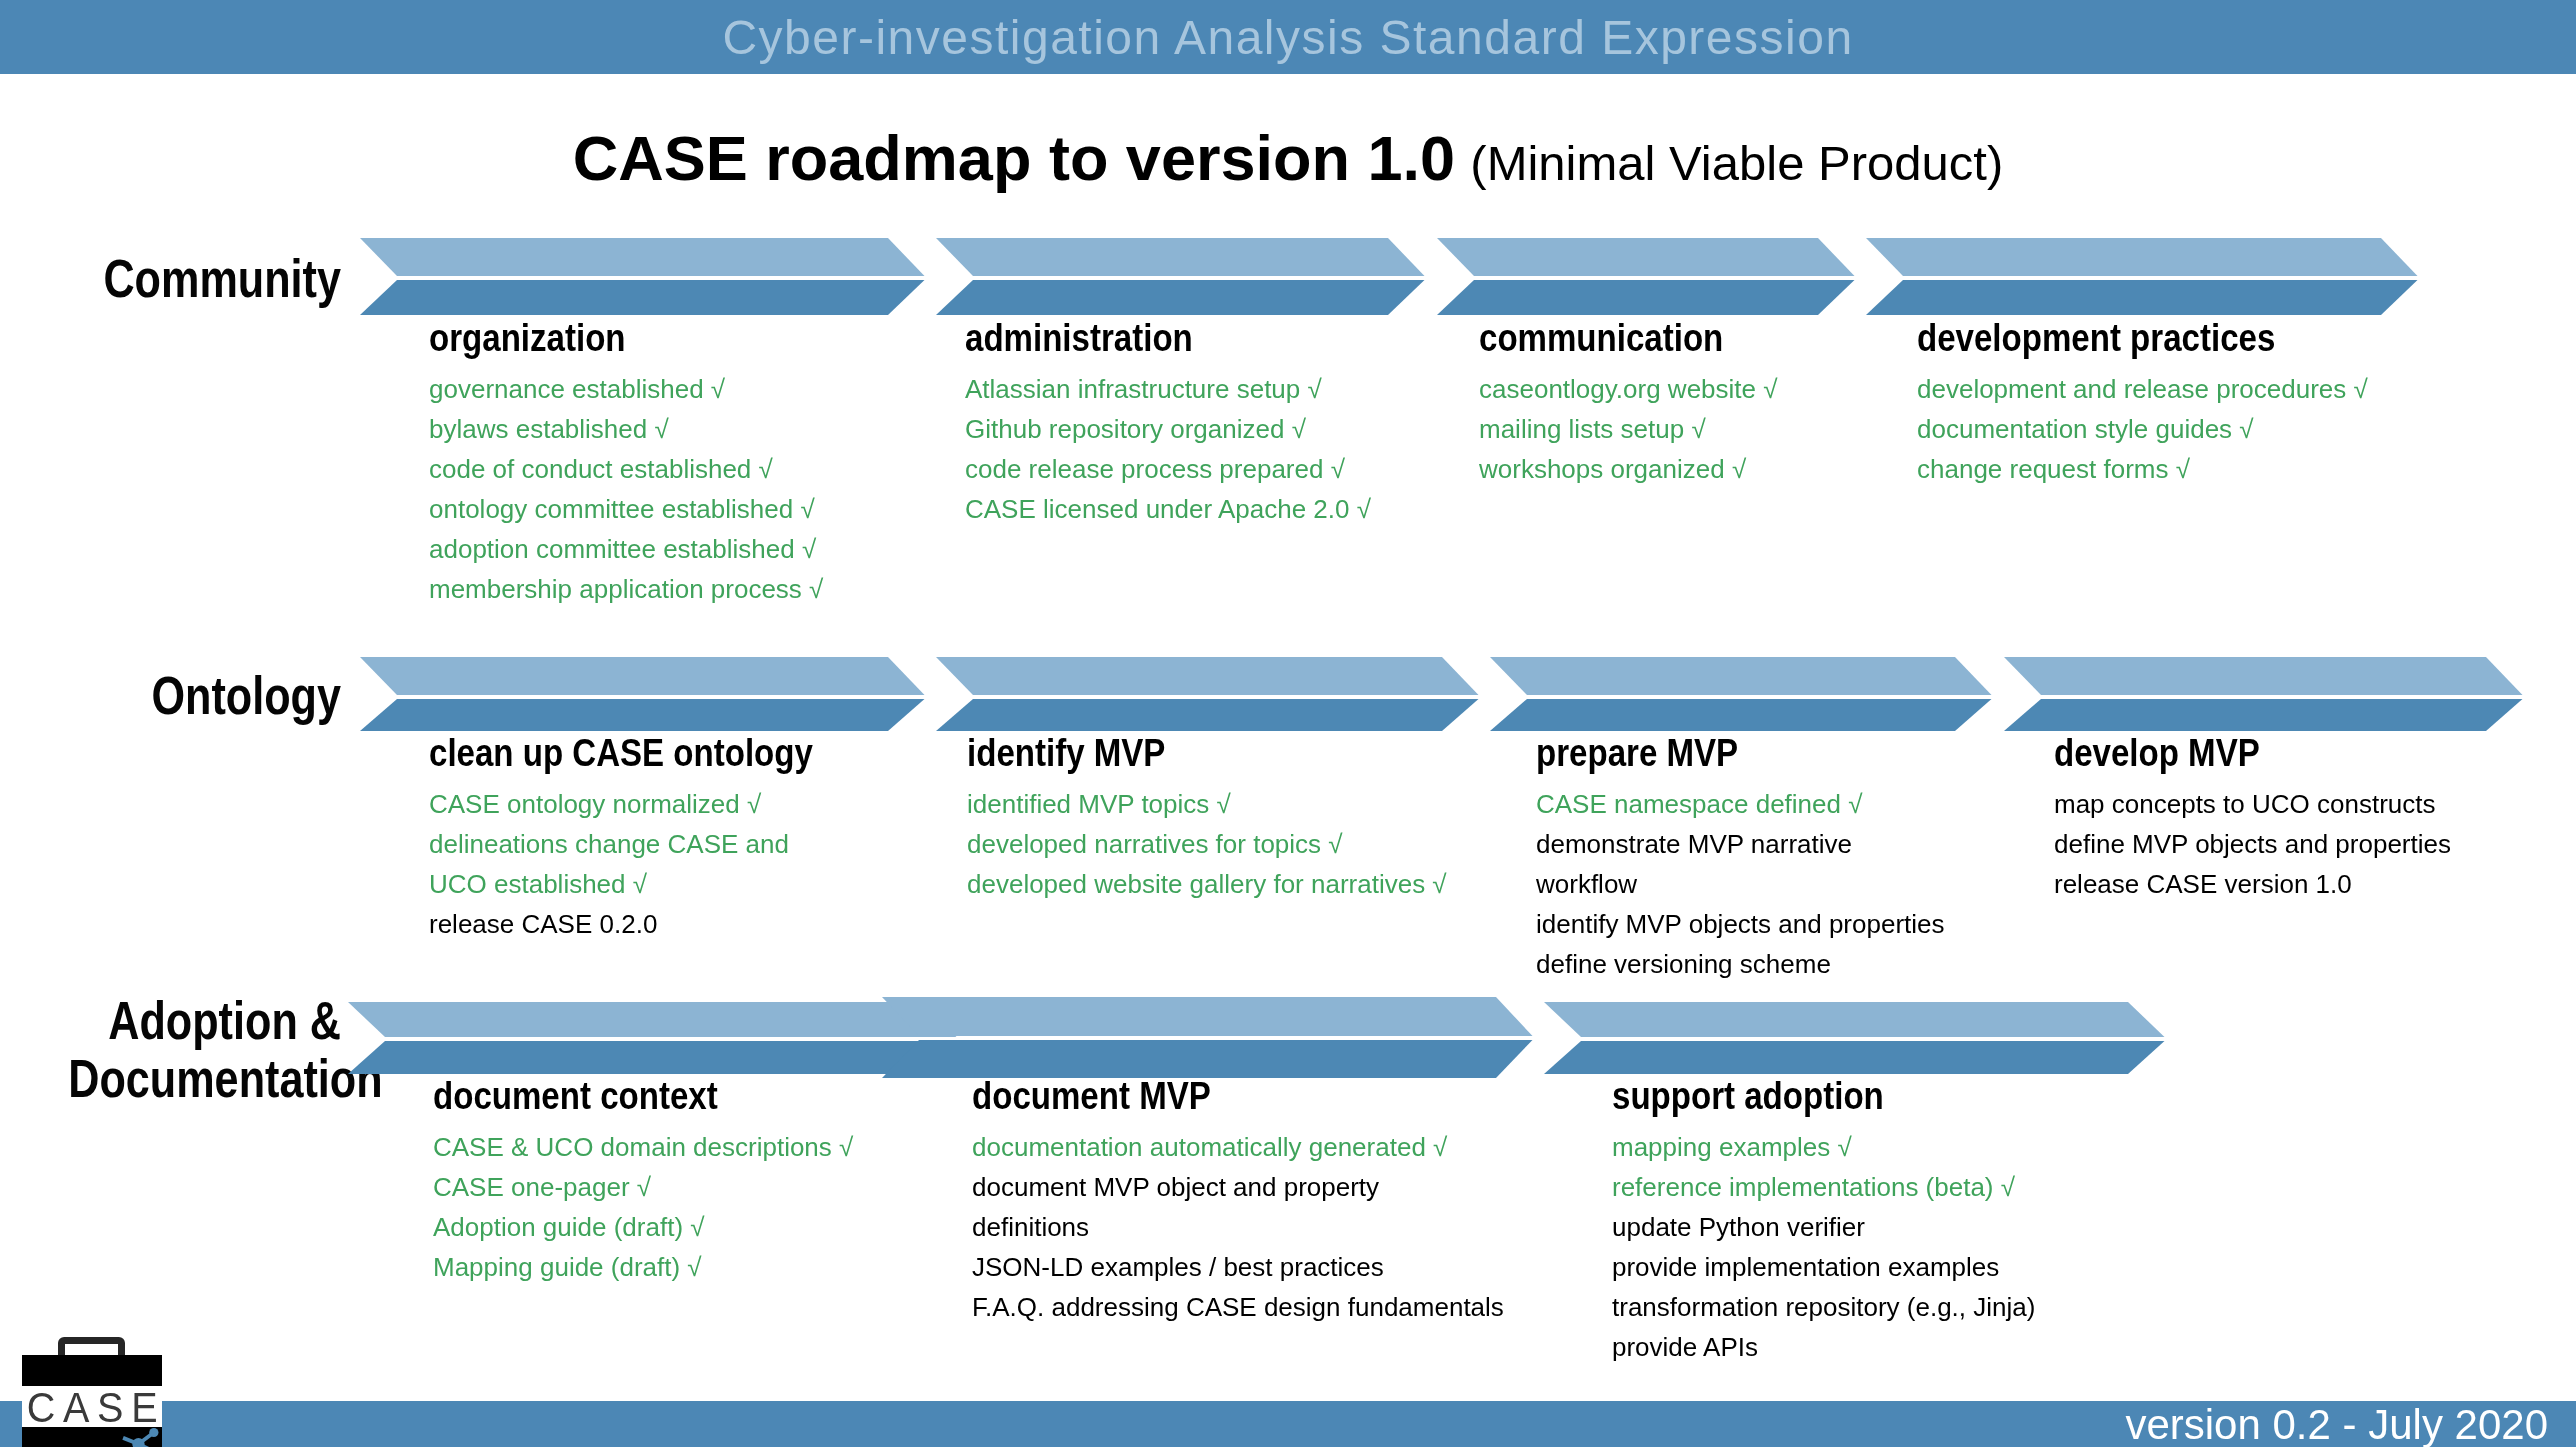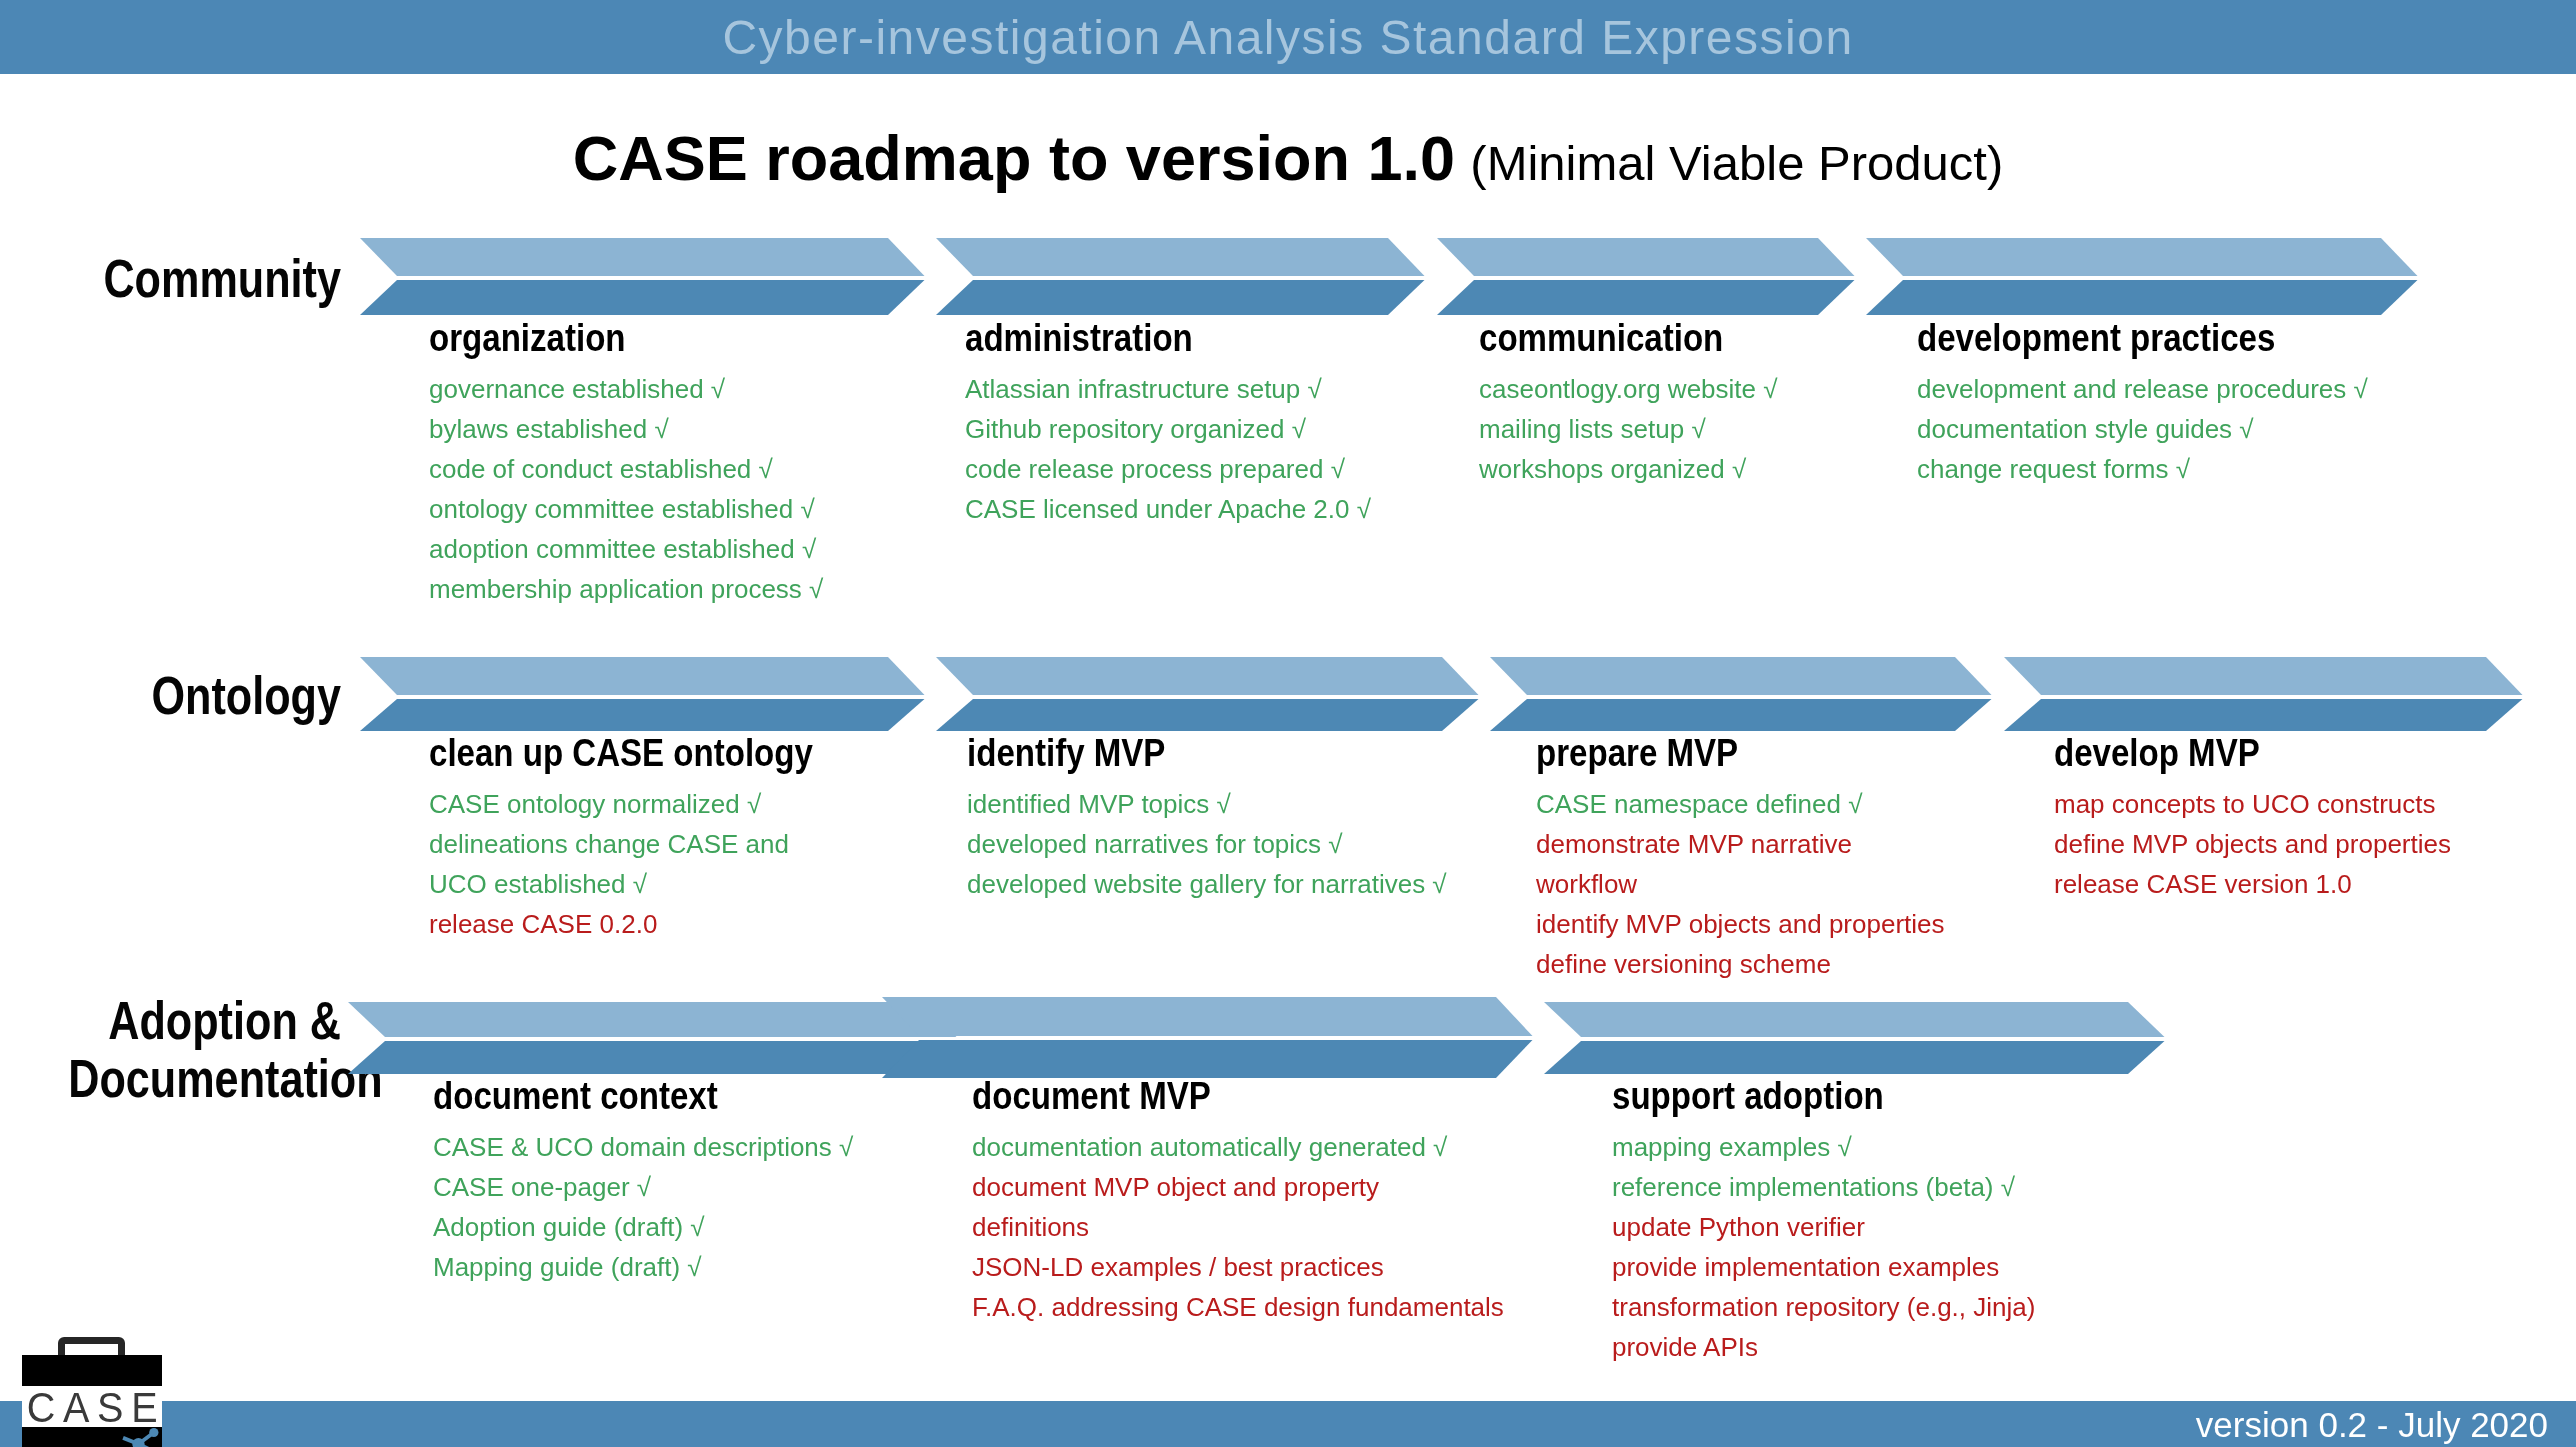--- a/index.html
+++ b/index.html
@@ -29,25 +29,25 @@
      clip-path:polygon(0 0, calc(100% - 38px) 0, calc(100% - 1.5px) 100%, 37px 100%);}
   .seg .h2{bottom:0;background:#4D88B4;
      clip-path:polygon(37px 0, calc(100% - 1.5px) 0, calc(100% - 38px) 100%, 0 100%);}
 
   
   .col{position:absolute;}
   .col h3{margin:0 0 9.2px 0;color:#000;font-size:38px;font-weight:700;line-height:44px;
           transform:scaleX(.87);transform-origin:left top;white-space:nowrap;}
   .item{font-size:26px;line-height:40px;white-space:pre-line;}
   .item.done{color:#3FA35B;}
-  .item.todo{color:#b91c1c;}
+  .item.todo{color:#000000;}
 
   
   .footer{position:absolute;left:0;top:1401px;width:100%;height:47px;background:#4C87B5;}
-  .footer span{position:absolute;right:28px;top:0;line-height:47px;color:#fff;font-size:35px;}
+  .footer span{position:absolute;right:28px;top:0;line-height:47px;color:#fff;font-size:42px;}
 
   
   .logo{position:absolute;left:21.5px;top:1337px;width:140px;height:123px;z-index:5;}
   .logo .handle{position:absolute;left:36px;top:0;width:67px;height:31px;
                 border:7.7px solid #262626;border-radius:6.1px 6.1px 0 0;box-sizing:border-box;background:transparent;}
   .logo .band-top{position:absolute;left:0;top:18.4px;width:140px;height:31px;background:#000;}
   .logo .band-mid{position:absolute;left:0;top:50px;width:140px;height:40px;background:#fff;
                   display:flex;align-items:center;justify-content:center;}
   .logo .band-mid span{color:#3a3a3a;font-size:43px;font-weight:400;letter-spacing:8.4px;
                        transform:translateX(4.6px) scaleX(.92);line-height:40px;}

